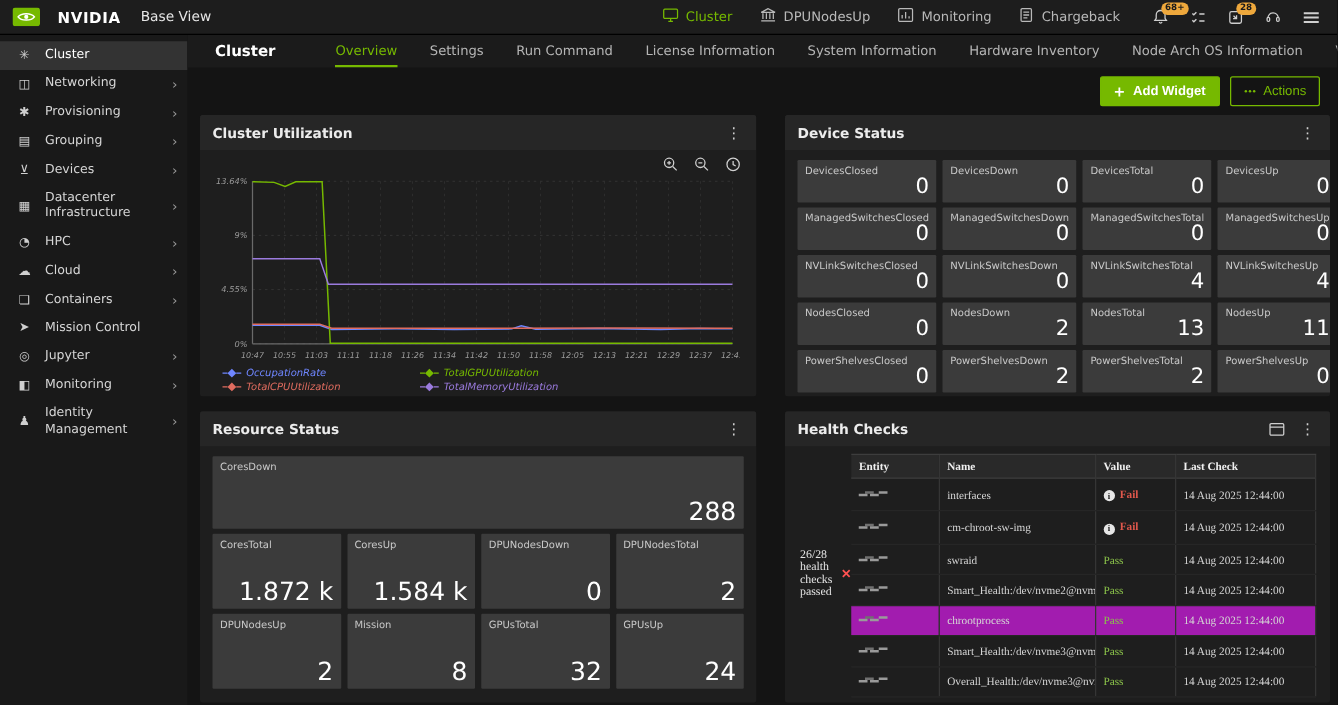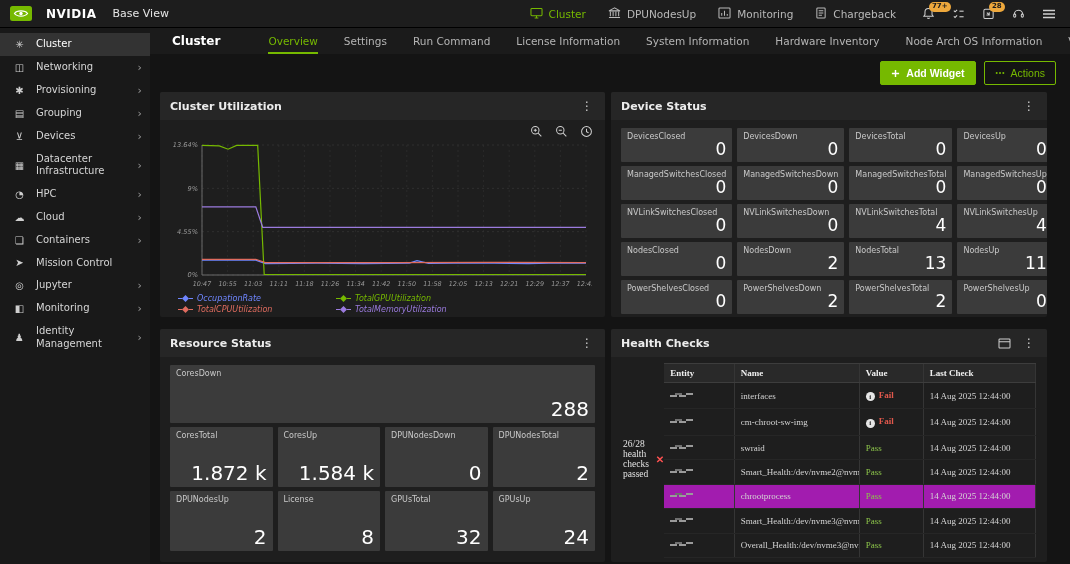--- a/index.html
+++ b/index.html
@@ -39,21 +39,21 @@
   .tabs { display:flex; align-items:center; gap:26px; overflow:hidden; white-space:nowrap; }
   .tab { font-size:10.5px; color:#b5b5b5; padding:6px 0 5px; cursor:pointer; border-bottom:2px solid transparent; }
   .tab.active { color:#76b900; border-bottom-color:#76b900; }
 
   .toolbar { height:38px; display:flex; align-items:center; justify-content:flex-end; gap:8px; padding:0 14px; }
   .btn { font-size:10.5px; border-radius:2px; padding:5px 10px; cursor:pointer; display:flex; align-items:center; gap:6px; }
   .btn-primary { background:#76b900; color:#fff; font-weight:bold; border:1px solid #76b900; }
   .btn-outline { background:transparent; color:#76b900; border:1px solid #76b900; }
 
   .panel-grid { display:grid; grid-template-columns:445px 436px; grid-template-rows:225px 233px;
-    gap:12px 6px; padding:0 14px 0 10px; }
+    gap:12px 23px; padding:0 14px 0 10px; }
   .panel { background:#1e1e1e; border-radius:2px; display:flex; flex-direction:column; overflow:hidden; }
   .panel-head { height:28px; flex:0 0 28px; background:#262626; display:flex; align-items:center; padding:0 10px; }
   .panel-title { font-size:11px; font-weight:bold; color:#ececec; }
   .panel-head-icons { margin-left:auto; display:flex; align-items:center; gap:10px; color:#cfcfcf; }
   .kebab { font-size:12px; color:#cfcfcf; cursor:pointer; padding:0 2px; }
 
   
   .chart-body { padding:2px 8px 4px; display:flex; flex-direction:column; flex:1;font-style:italic; }
   .chart-tools { display:flex; justify-content:flex-end; gap:12px; padding:3px 4px 1px; color:#d0d0d0; }
   .chart-tools svg { cursor:pointer; stroke:currentColor; }
@@ -142,21 +142,21 @@
             </svg></span>
           <span>Chargeback</span>
         </span>
       </nav>
     <div class="topbar-icons">
       <span class="icon-btn">
         <svg width="13" height="13" viewBox="0 0 14 14" fill="none" stroke-width="1.1">
           <path d="M7 1.5a3.8 3.8 0 0 0-3.8 3.8v2.9L2 10h10l-1.2-1.8V5.3A3.8 3.8 0 0 0 7 1.5z"></path>
           <path d="M5.8 11.5a1.3 1.3 0 0 0 2.4 0"></path>
           </svg>
-        <span class="badge">77+</span>
+        <span class="badge">68+</span>
       </span>
       <span class="icon-btn">
         <svg width="13" height="13" viewBox="0 0 14 14" fill="none" stroke-width="1.2">
           <path d="M2 4l1.3 1.2L5.5 3"></path>
             <path d="M8 4.5h4.5"></path>
           <path d="M2 10l1.3 1.2L5.5 9"></path>
             <path d="M8 10.5h4.5"></path>
           </svg>
       </span>
       <span class="icon-btn">
@@ -507,21 +507,21 @@
             </div>
             <div class="stat-card">
               <div class="stat-label">DPUNodesTotal</div>
               <div class="stat-value">2</div>
             </div>
             <div class="stat-card">
               <div class="stat-label">DPUNodesUp</div>
               <div class="stat-value">2</div>
             </div>
             <div class="stat-card">
-              <div class="stat-label">License</div>
+              <div class="stat-label">Mission</div>
               <div class="stat-value">8</div>
             </div>
             <div class="stat-card">
               <div class="stat-label">GPUsTotal</div>
               <div class="stat-value">32</div>
             </div>
             <div class="stat-card">
               <div class="stat-label">GPUsUp</div>
               <div class="stat-value">24</div>
             </div>

